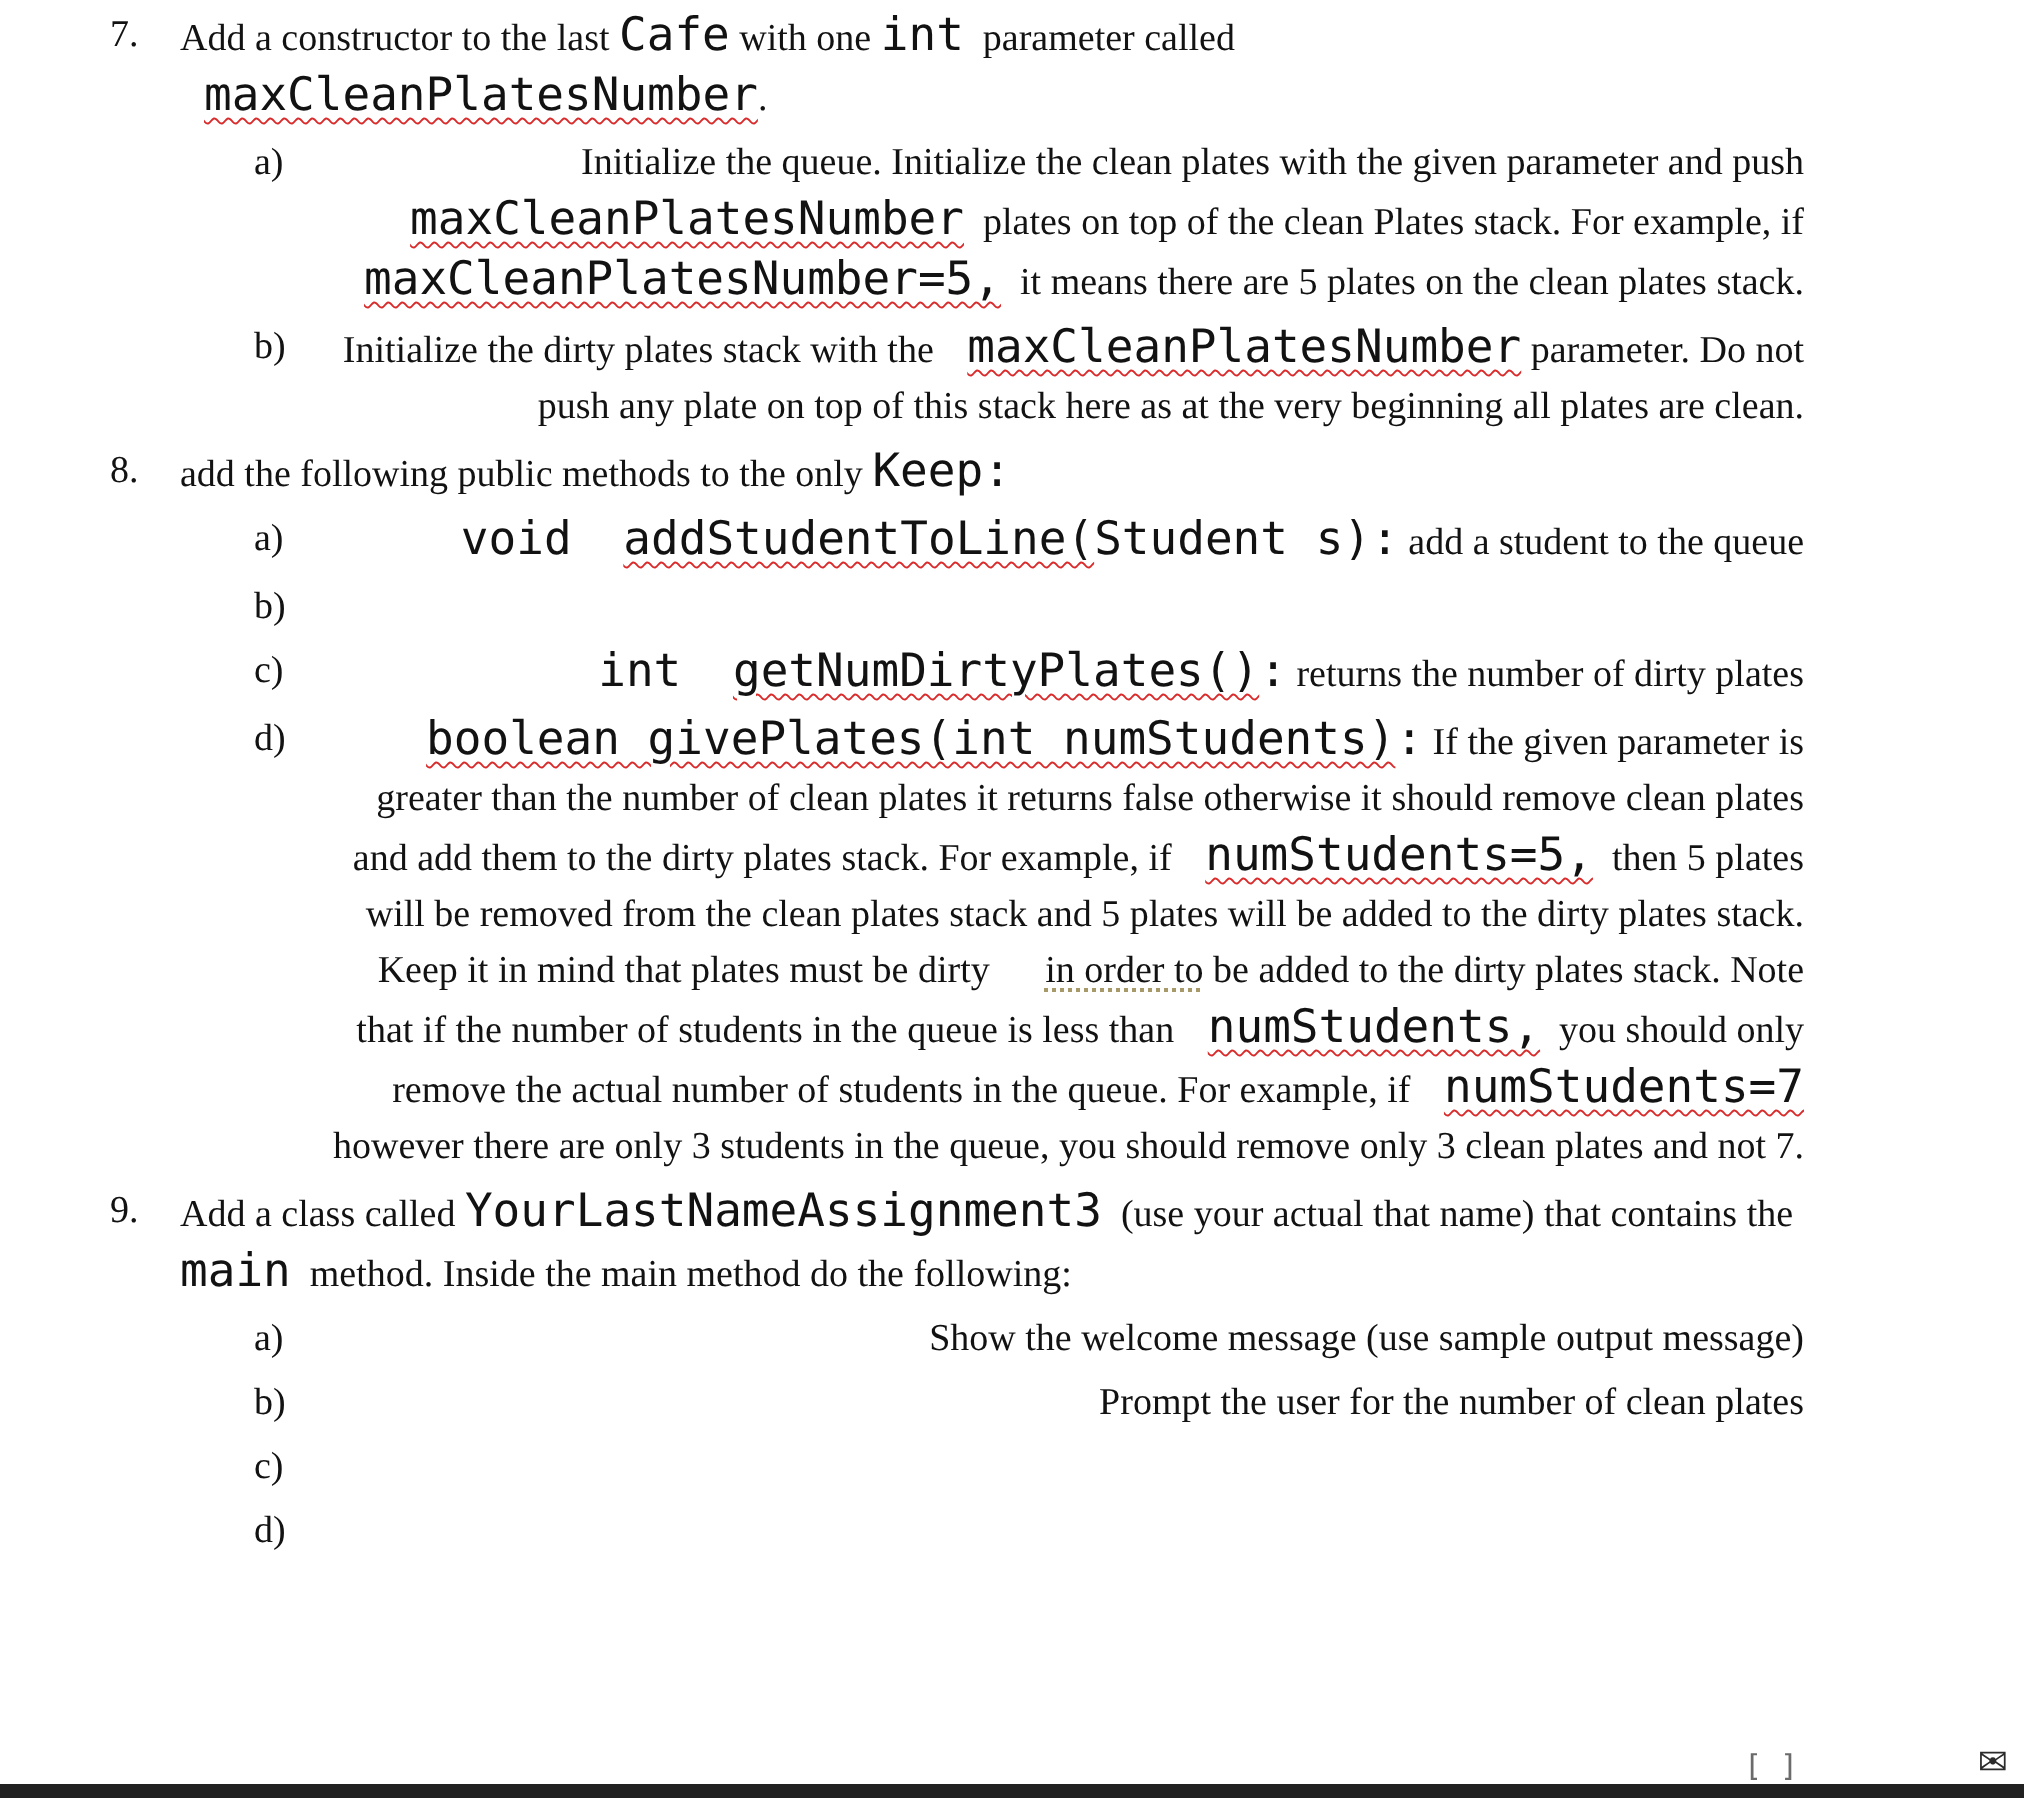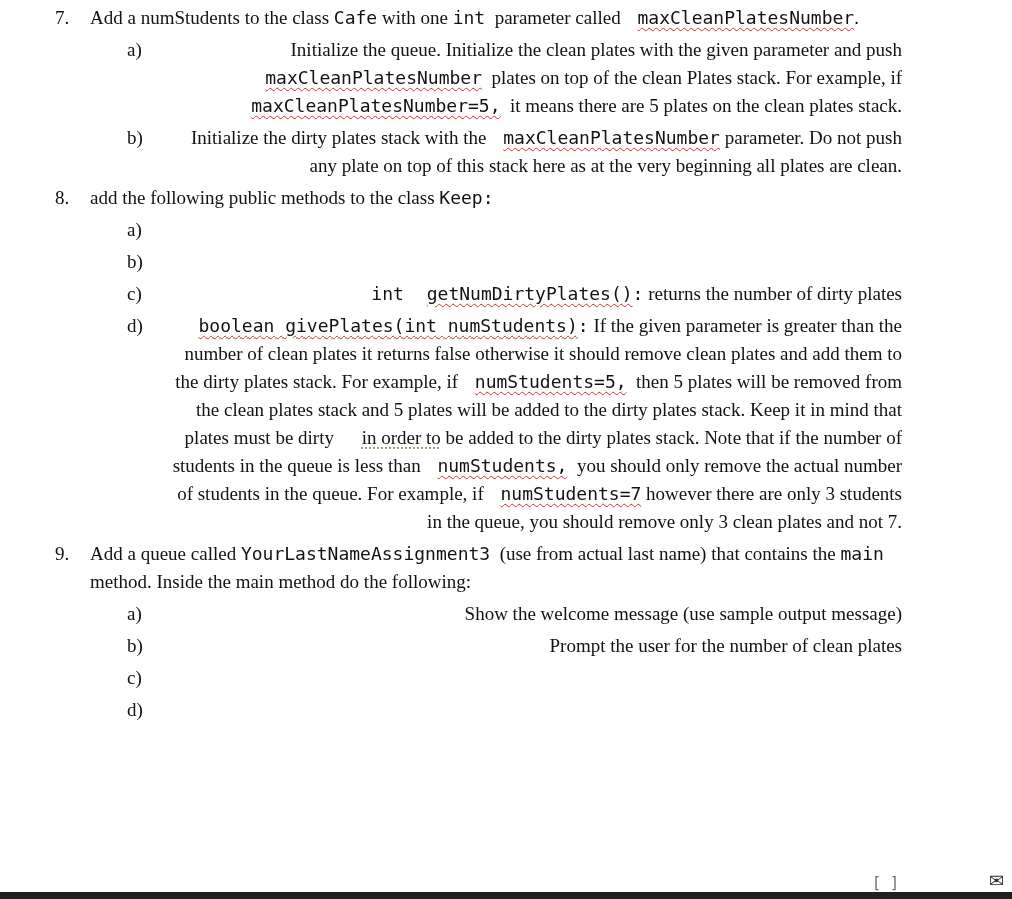--- a/index.html
+++ b/index.html
@@ -22,21 +22,21 @@
   }
   .item { display:flex; margin-bottom:4px; }
   .item.lvl1 { padding-left:55px; }
   .item.lvl2 { padding-left:127px; }
   .label { flex:0 0 35px; }
   .content { flex:1 1 auto; white-space:pre-wrap; }
   .lvl1 .content { max-width:812px; }
   .lvl2 .content { max-width:740px;text-align:right; }
   .run.code {
     font-family:"DejaVu Sans Mono","Liberation Mono", monospace;
-    font-size:18px;
+    font-size:23px;
   }
   .run.err {
     text-decoration-line:underline;
     text-decoration-style:wavy;
     text-decoration-color:#d92b2b;
     text-decoration-thickness:1px;
     text-underline-offset:3px;
     margin-left:12px;
   }
   .run.gram {
@@ -71,51 +71,52 @@
     width:1012px; height:7px;
     background:#212121;
   }
 </style>
 </head>
 <body>
 
 <div class="doc">
     <div class="item lvl1">
       <span class="label">7.</span>
-      <span class="content"><span class="run">Add a numStudents to the class </span><span class="run code">Cafe</span><span class="run"> with one </span><span class="run code">int</span><span class="run">  parameter called </span><span class="run code err">maxCleanPlatesNumber</span><span class="run">.</span></span>
+      <span class="content"><span class="run">Add a constructor to the last </span><span class="run code">Cafe</span><span class="run"> with one </span><span class="run code">int</span><span class="run">  parameter called </span><span class="run code err">maxCleanPlatesNumber</span><span class="run">.</span></span>
     </div>
     <div class="item lvl2">
       <span class="label">a)</span>
       <span class="content"><span class="run">Initialize the queue. Initialize the clean plates with the given parameter and push </span><span class="run code err">maxCleanPlatesNumber</span><span class="run">  plates on top of the clean Plates stack. For example, if </span><span class="run code err">maxCleanPlatesNumber=5,</span><span class="run">  it means there are 5 plates on the clean plates stack.</span></span>
     </div>
     <div class="item lvl2">
       <span class="label">b)</span>
       <span class="content"><span class="run">Initialize the dirty plates stack with the </span><span class="run code err">maxCleanPlatesNumber</span><span class="run"> parameter. Do not push any plate on top of this stack here as at the very beginning all plates are clean.</span></span>
     </div>
     <div class="item lvl1">
       <span class="label">8.</span>
-      <span class="content"><span class="run">add the following public methods to the class </span><span class="run code">Keep:</span></span>
+      <span class="content"><span class="run">add the following public methods to the only </span><span class="run code">Keep:</span></span>
     </div>
     <div class="item lvl2">
       <span class="label">a)</span>
+      <span class="content"><span class="run code">void </span><span class="run code err">addStudentToLine(</span><span class="run code">Student s):</span><span class="run"> add a student to the queue</span></span>
     </div>
     <div class="item lvl2">
       <span class="label">b)</span>
     </div>
     <div class="item lvl2">
       <span class="label">c)</span>
       <span class="content"><span class="run code">int </span><span class="run code err">getNumDirtyPlates()</span><span class="run code">:</span><span class="run"> returns the number of dirty plates</span></span>
     </div>
     <div class="item lvl2">
       <span class="label">d)</span>
       <span class="content"><span class="run code err">boolean givePlates(int numStudents)</span><span class="run code">:</span><span class="run"> If the given parameter is greater than the number of clean plates it returns false otherwise it should remove clean plates and add them to the dirty plates stack. For example, if </span><span class="run code err">numStudents=5,</span><span class="run">  then 5 plates will be removed from the clean plates stack and 5 plates will be added to the dirty plates stack. Keep it in mind that plates must be dirty </span><span class="run gram">in order to</span><span class="run"> be added to the dirty plates stack. Note that if the number of students in the queue is less than </span><span class="run code err">numStudents,</span><span class="run">  you should only remove the actual number of students in the queue. For example, if </span><span class="run code err">numStudents=7</span><span class="run"> however there are only 3 students in the queue, you should remove only 3 clean plates and not 7.</span></span>
     </div>
     <div class="item lvl1">
       <span class="label">9.</span>
-      <span class="content"><span class="run">Add a queue called </span><span class="run code">YourLastNameAssignment3</span><span class="run">  (use from actual last name) that contains the </span><span class="run code">main</span><span class="run">  method. Inside the main method do the following:</span></span>
+      <span class="content"><span class="run">Add a class called </span><span class="run code">YourLastNameAssignment3</span><span class="run">  (use your actual that name) that contains the </span><span class="run code">main</span><span class="run">  method. Inside the main method do the following:</span></span>
     </div>
     <div class="item lvl2">
       <span class="label">a)</span>
       <span class="content"><span class="run">Show the welcome message (use sample output message)</span></span>
     </div>
     <div class="item lvl2">
       <span class="label">b)</span>
       <span class="content"><span class="run">Prompt the user for the number of clean plates</span></span>
     </div>
     <div class="item lvl2">

